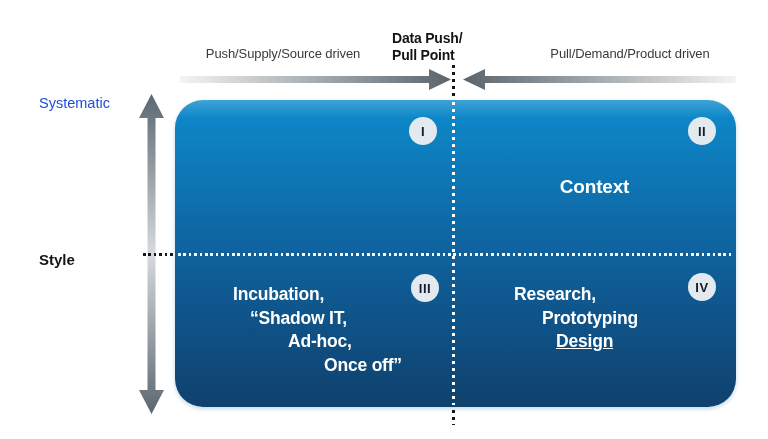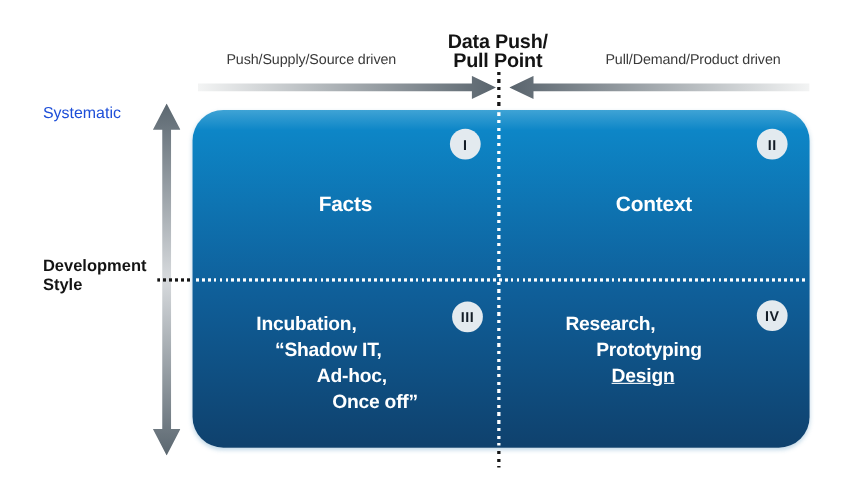--- a/index.html
+++ b/index.html
@@ -28,22 +28,22 @@
     letter-spacing: -0.1px;
     white-space: nowrap;
   }
   .driver-left  { left: 175px; }
   .driver-right { left: 522px; }
   .pushpull-label {
     position: absolute;
     left: 392px;
     top: 30px;
     width: 121px;
-    text-align: center;
-    font-size: 18px;
+    text-align: left;
+    font-size: 14px;
     font-weight: bold;
     color: #141414;
     line-height: 17px;
     letter-spacing: -0.2px;
   }
 
   
   .side-label {
     position: absolute;
     font-size: 14.5px;
@@ -98,21 +98,21 @@
     color: var(--quadrant-text, #ffffff);
     line-height: 23.5px;
     letter-spacing: -0.2px;
     white-space: nowrap;
   }
   .quad-list-3 { left: 233px; top: 283px; }
   .quad-list-4 { left: 514px; top: 283px; }
   .quad-list span { display: block; }
   .quad-list-3 span:nth-child(2) { margin-left: 17px; }
   .quad-list-3 span:nth-child(3) { margin-left: 55px; }
-  .quad-list-3 span:nth-child(4) { margin-left: 69px; }
+  .quad-list-3 span:nth-child(4) { margin-left: 91px; }
   .quad-list-4 span:nth-child(2) { margin-left: 28px; }
   .quad-list-4 span:nth-child(3) { margin-left: 42px; text-decoration: underline; }
   .quad-list-4 span:nth-child(4) { margin-left: 64px; }
 
   
   .badge {
     position: absolute;
     width: 28px;
     height: 28px;
     border-radius: 50%;
@@ -198,28 +198,27 @@
         <stop offset="0.5" stop-color="#d7dadd"></stop>
         <stop offset="1" stop-color="#5b6770"></stop>
       </linearGradient>
     </defs>
     <path d="M12.5 0 L25 24 H16.5 V296 H25 L12.5 320 L0 296 H8.5 V24 H0 Z" fill="url(#gradVert)"></path>
   </svg>
 
   <div class="side-label label-systematic">Systematic</div>
 
   <div class="label-devstyle">
-    <span>Development</span><br>
+    <br>
     <span>Style</span>
   </div>
 
 
   <div class="quad-box"></div>
 
-  <div class="quad-title quad-title-1">Facts</div>
   <div class="quad-title quad-title-2">Context</div>
 
   <div class="quad-list quad-list-3">
     <span>Incubation,</span>
     <span>“Shadow IT,</span>
     <span>Ad-hoc,</span>
     <span>Once off”</span>
   </div>
 
   <div class="quad-list quad-list-4">

